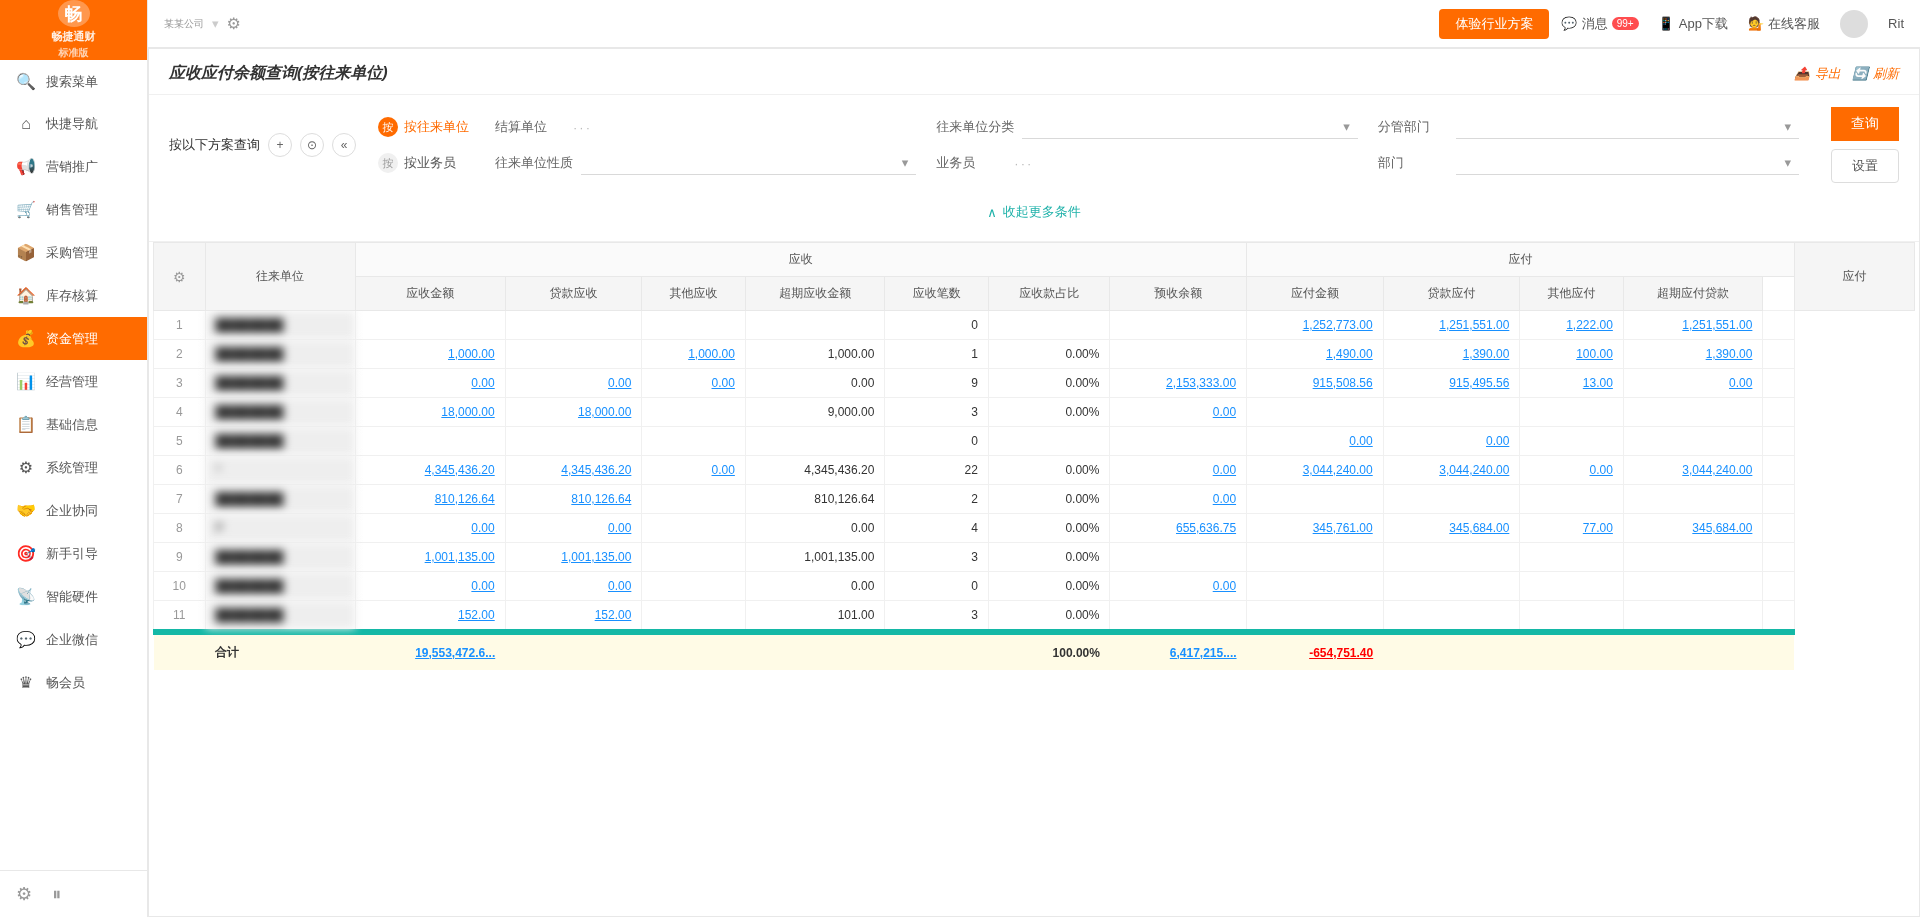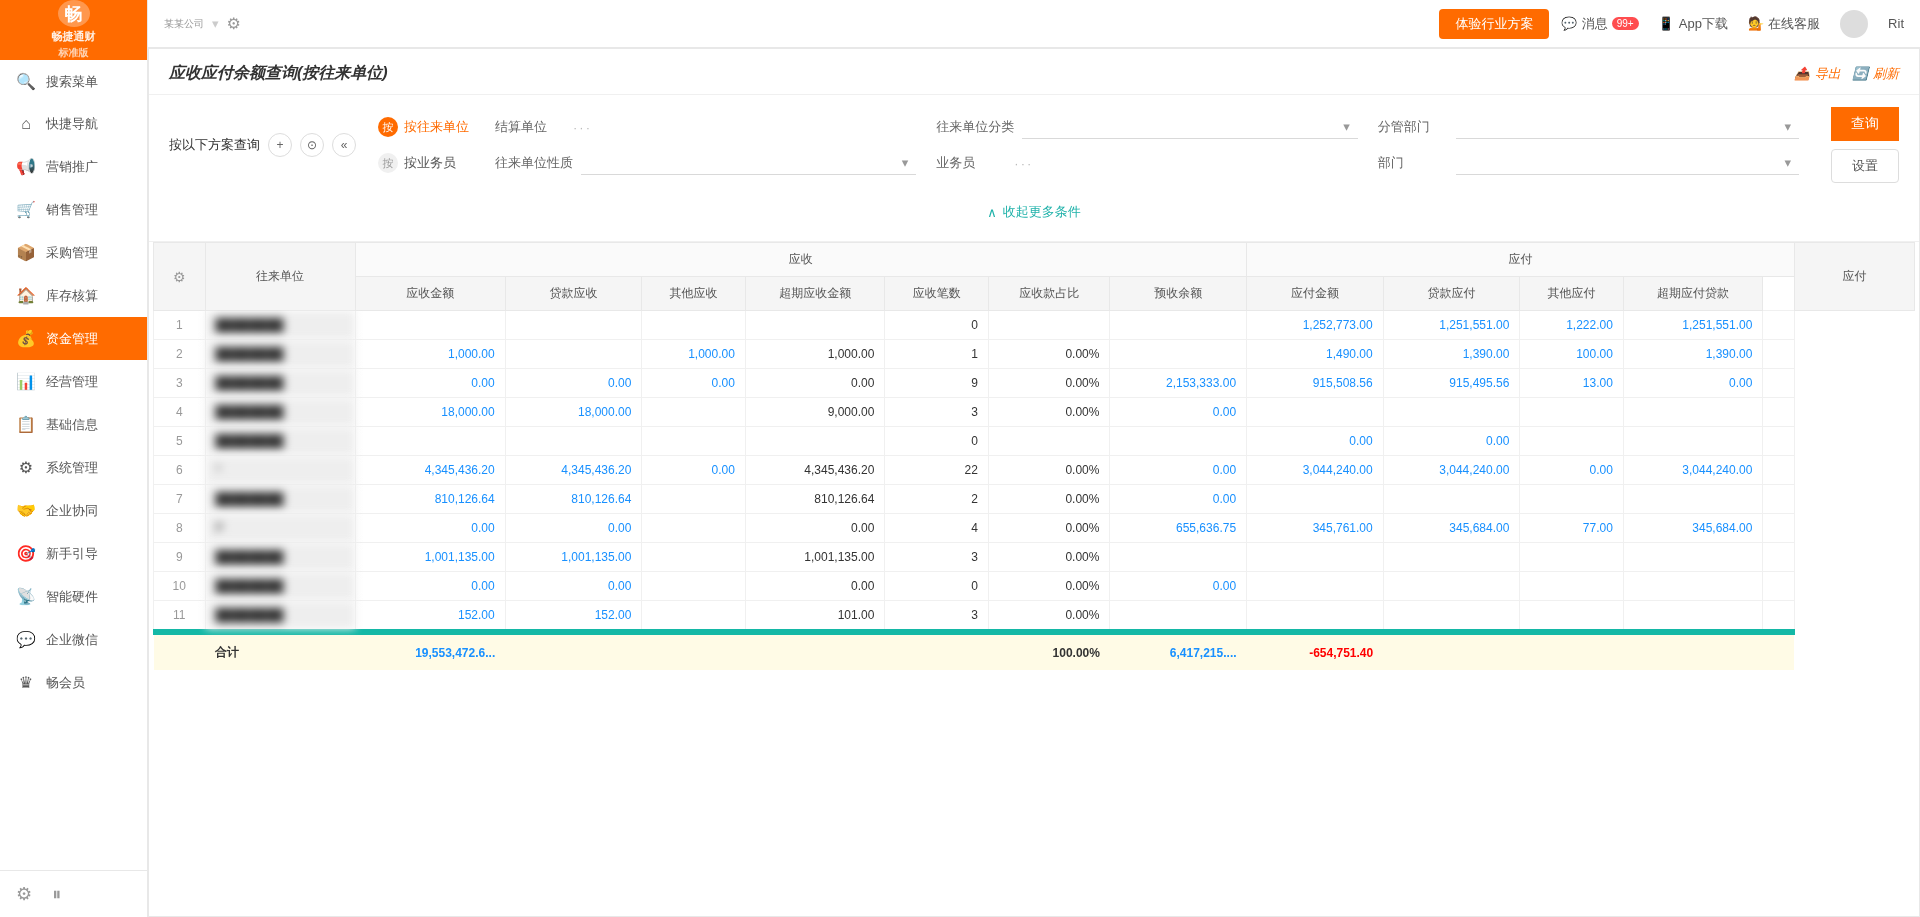--- a/index.html
+++ b/index.html
@@ -141,21 +141,21 @@
     thead th {
       background: #f5f5f5; border: 1px solid #e8e8e8; padding: 8px 10px;
       text-align: center; color: #555; font-weight: 500; white-space: nowrap;
       position: sticky; top: 0; z-index: 10;
     }
     thead th.group-header { background: #fafafa; }
     tbody td {
       border: 1px solid #f0f0f0; padding: 7px 10px; text-align: center;
       color: #333; white-space: nowrap;
     }
-    .td-link { color: #1890ff; cursor: pointer; }
+    .td-link { color: #1890ff; text-decoration: underline; cursor: pointer; }
     .td-num { text-align: right; }
     .td-left { text-align: left; }
     .row-num { color: #999; }
     .settings-icon { color: #999; font-size: 14px; cursor: pointer; }
 
     
     .table-footer td {
       background: #fffbe6; font-weight: 600; border-top: 6px solid #14b8a6;
       padding: 9px 10px;
     }

